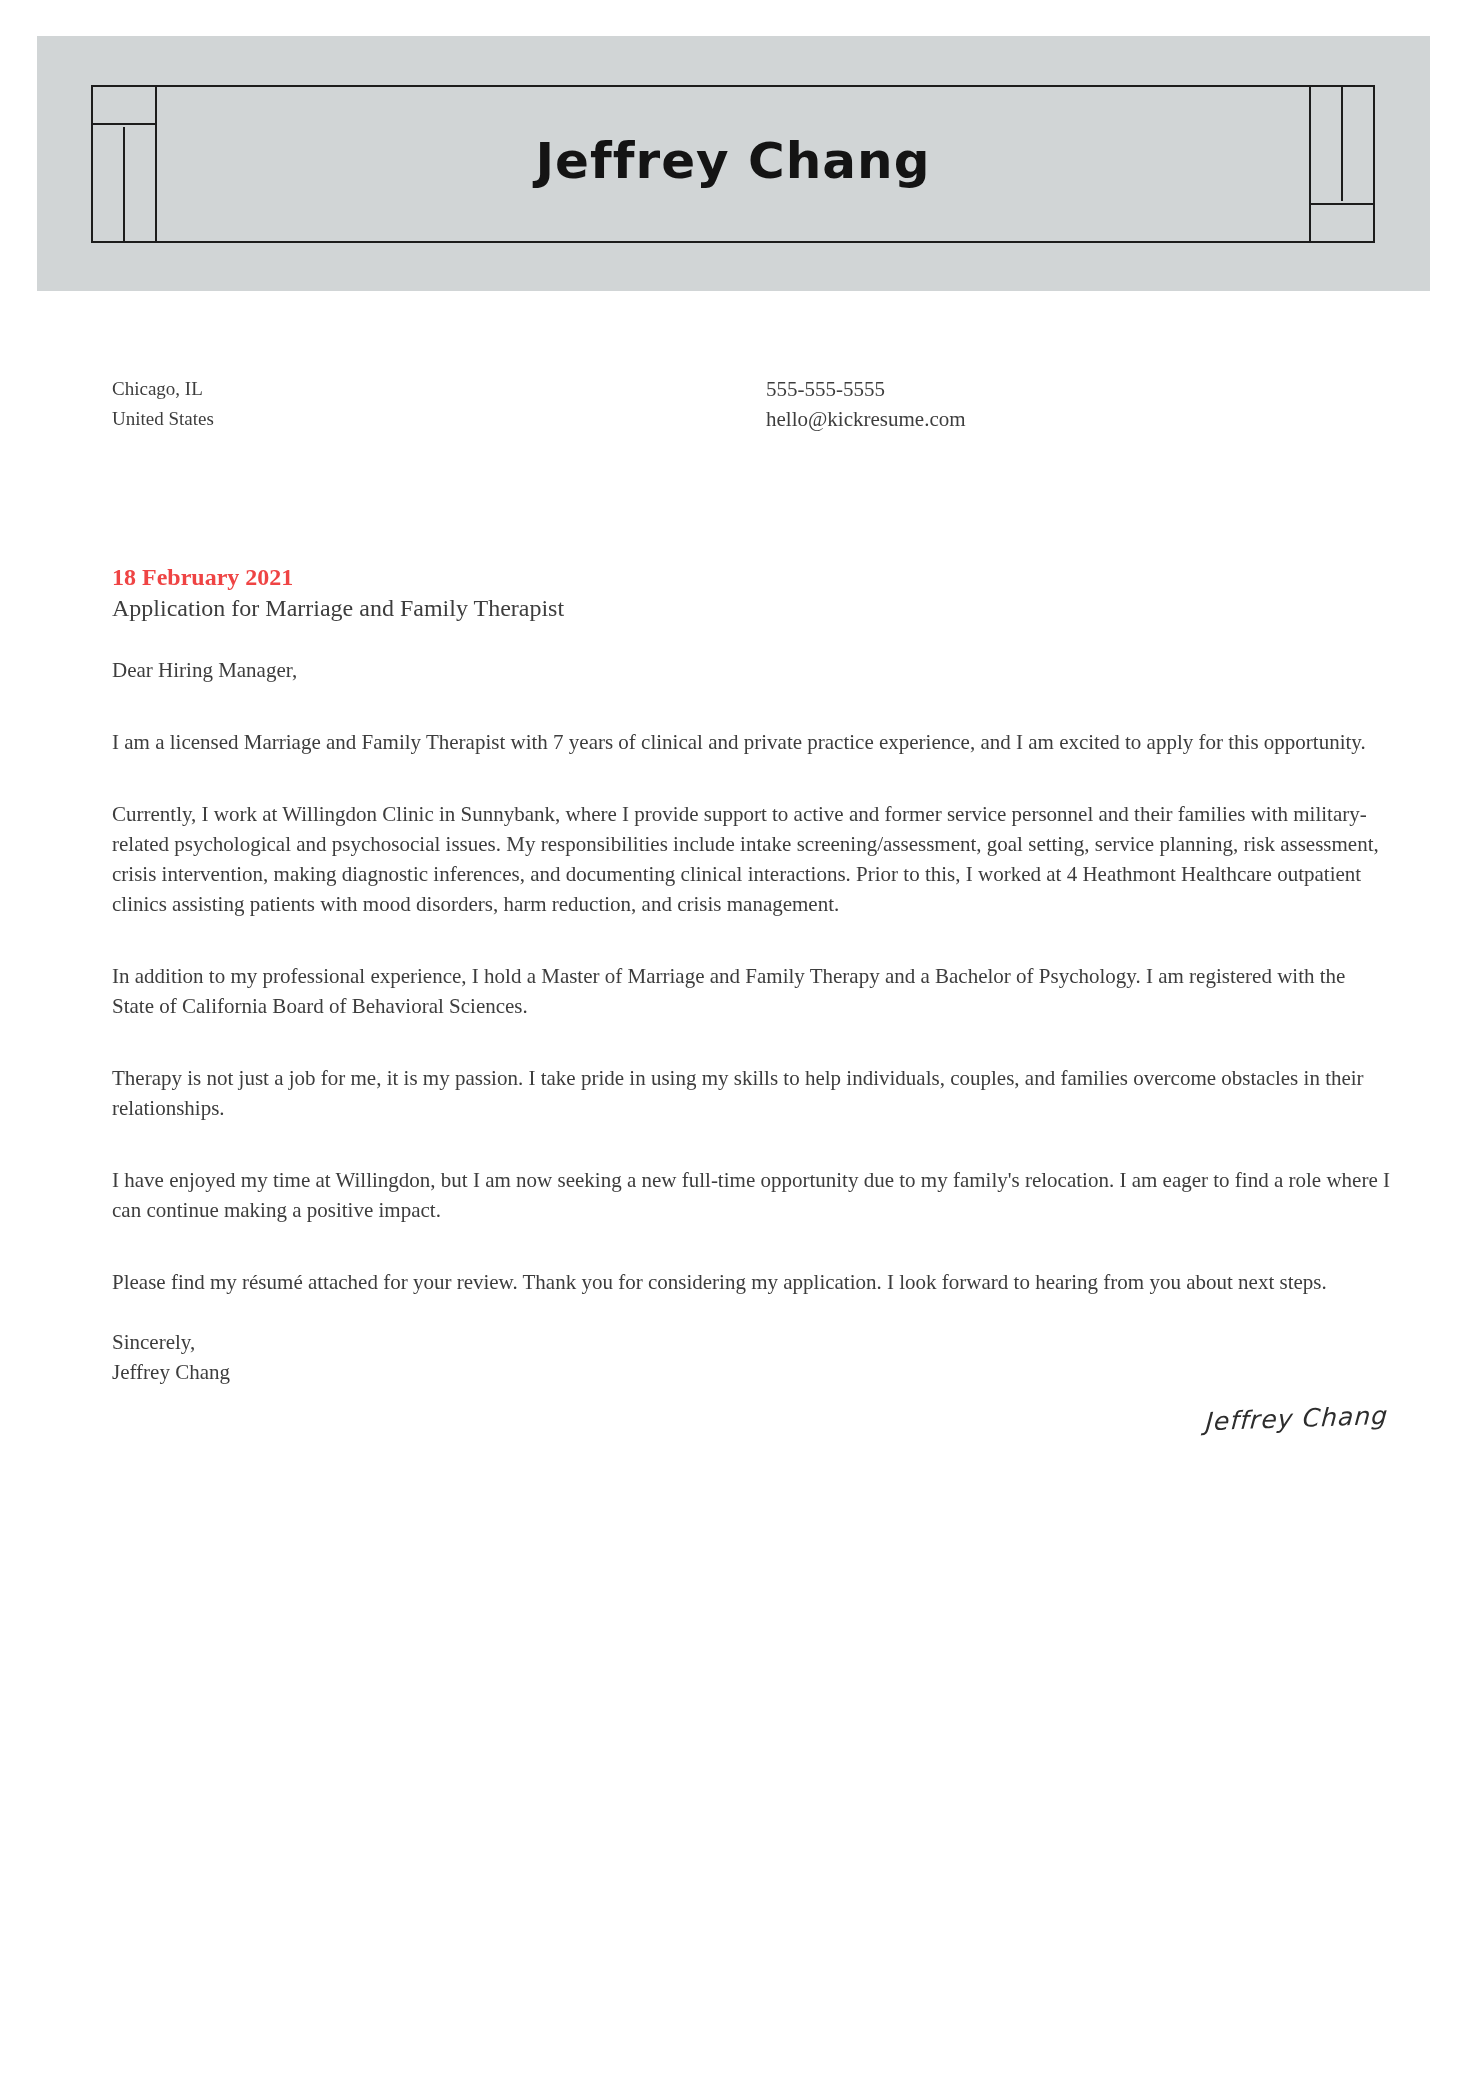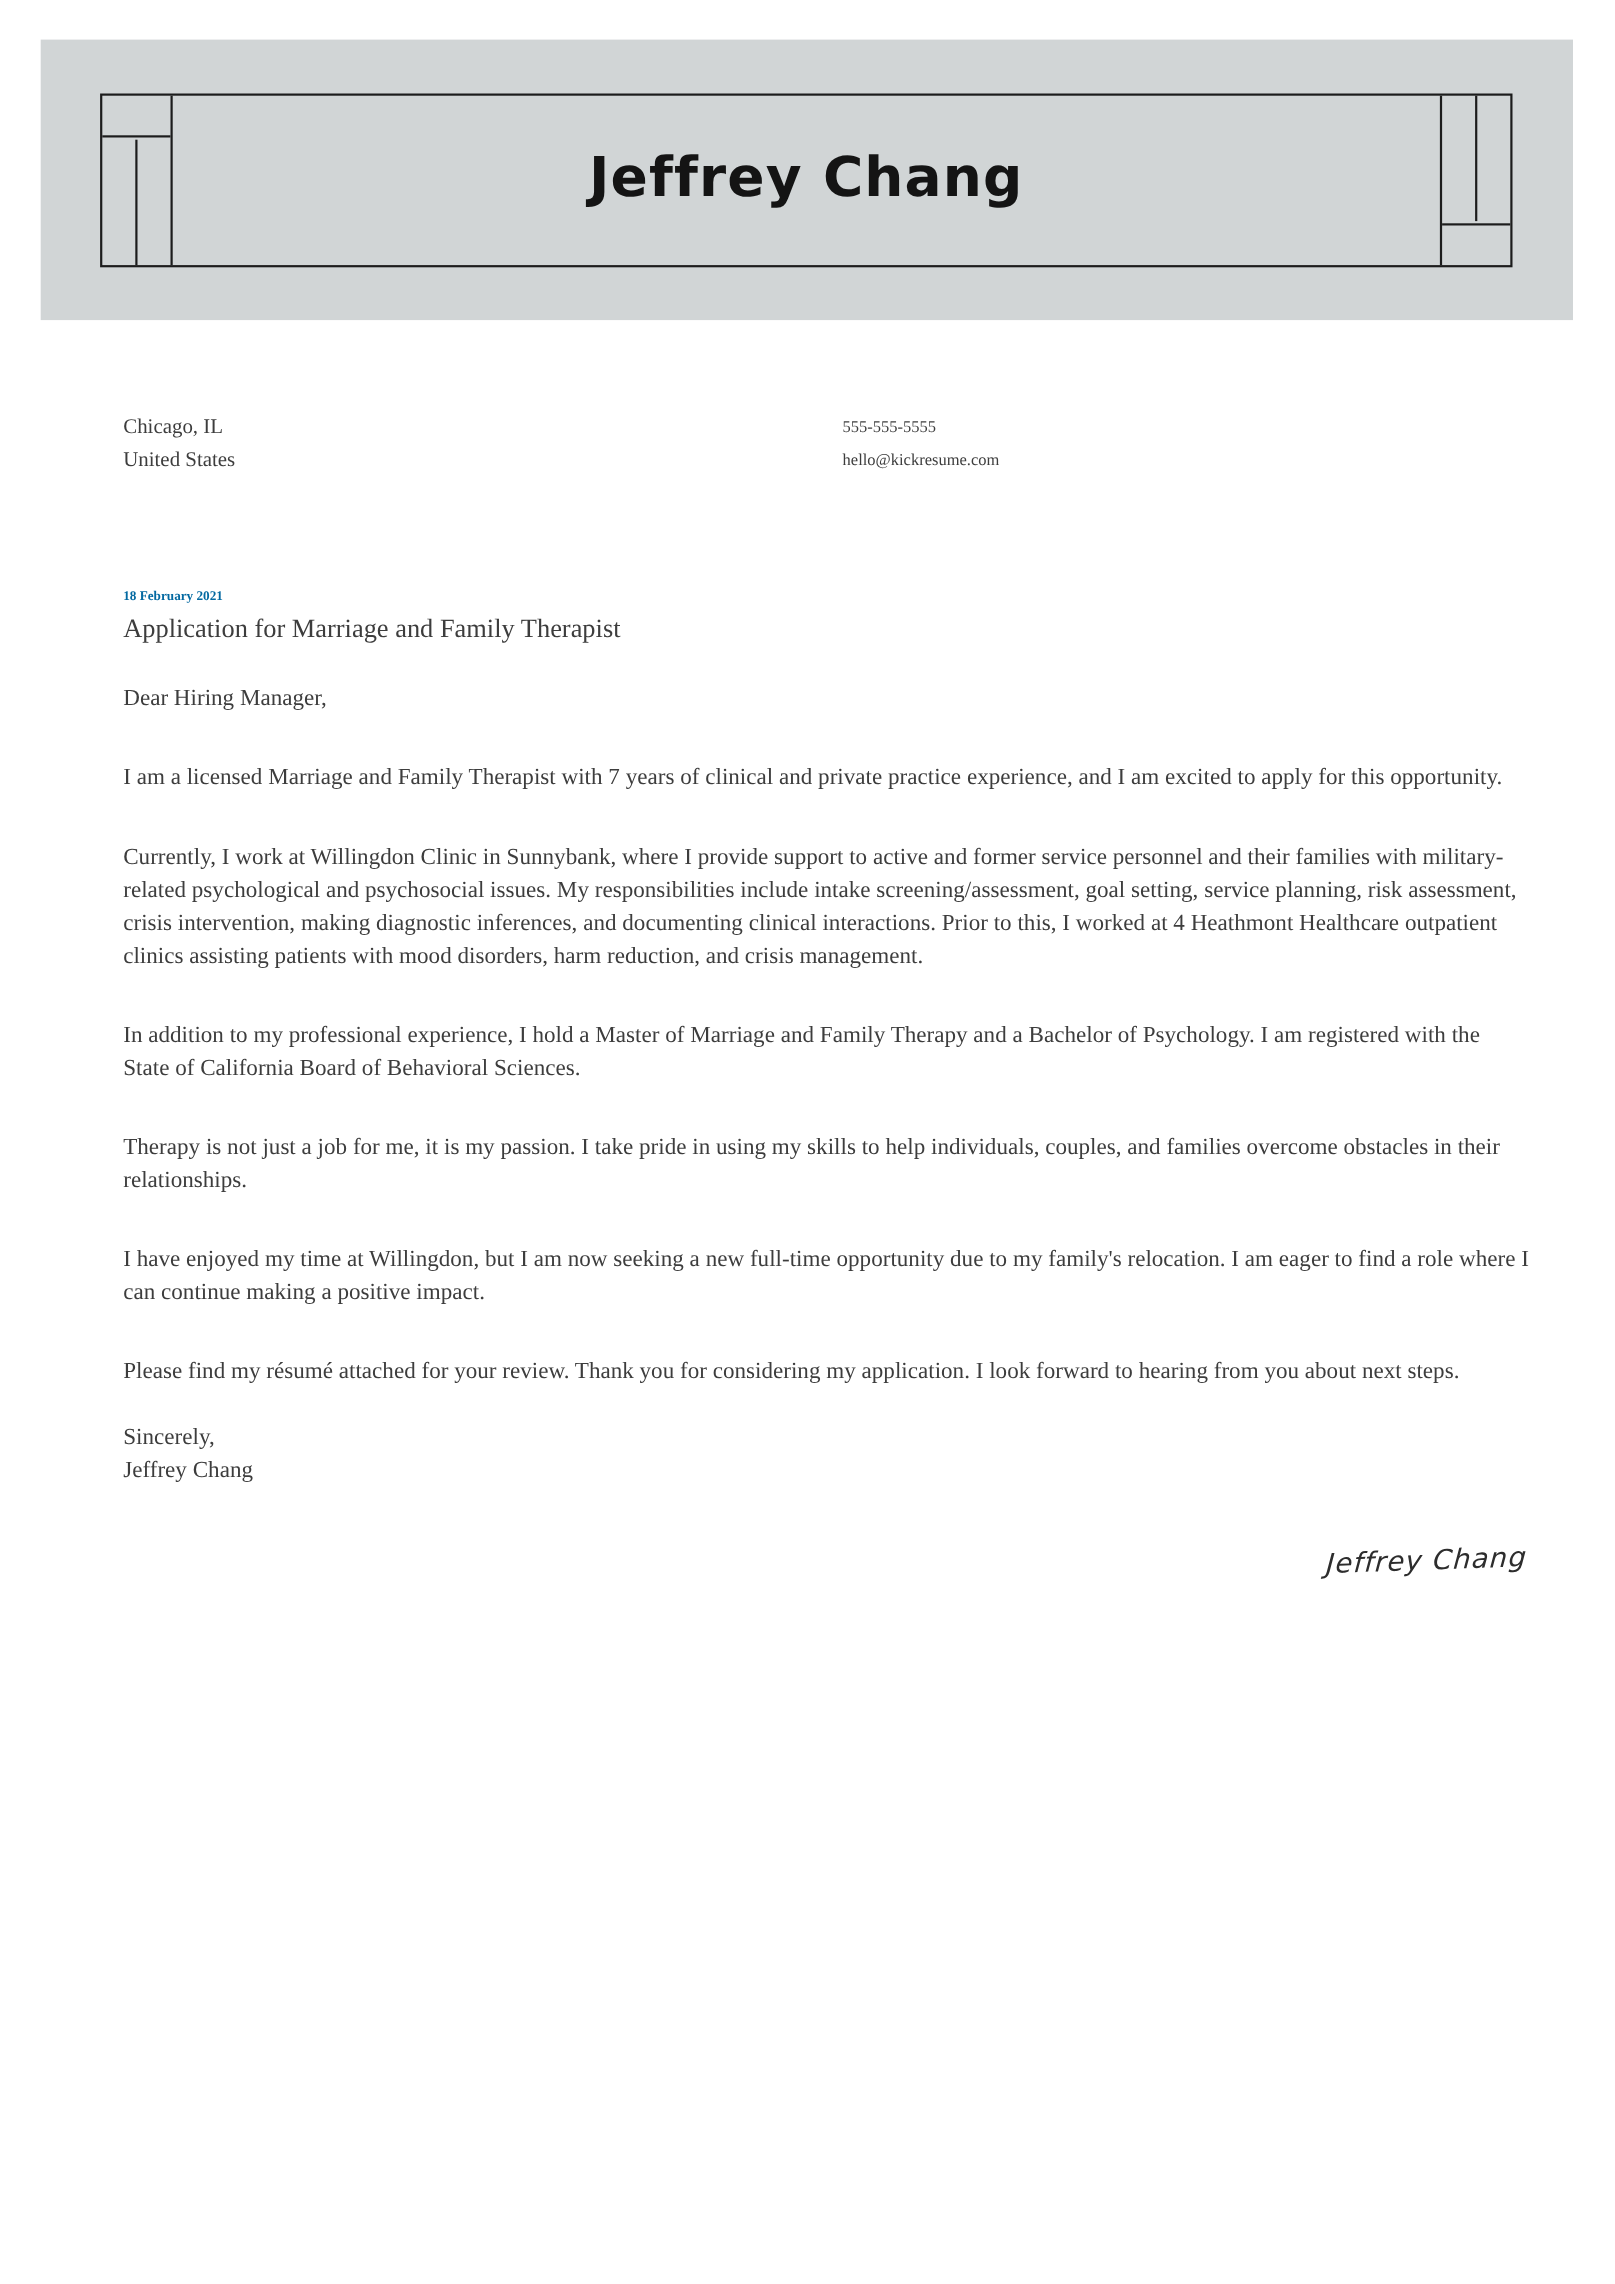--- a/index.html
+++ b/index.html
@@ -36,24 +36,24 @@
   .orn-right .split{position:absolute;right:30px;top:0;bottom:40px;width:2px;background:var(--line);}
   .title{
     position:absolute;left:70px;right:70px;top:0;bottom:6px;
     display:flex;align-items:center;justify-content:center;
     font-family:"DejaVu Sans", sans-serif;
     font-weight:bold;font-size:50px;letter-spacing:1px;
     color:var(--title);white-space:nowrap;
   }
   
   .contact-left{position:absolute;left:112px;top:374px;font-size:19px;line-height:30px;}
-  .contact-right{position:absolute;left:766px;top:374px;font-size:15px;line-height:30px;}
+  .contact-right{position:absolute;left:766px;top:374px;font-size:21px;line-height:30px;}
   
   .letter{position:absolute;left:112px;top:527px;width:1280px;font-size:21px;line-height:30px;}
-  .letter .date{font-size:12px;font-weight:600;line-height:28px;color:#0369a1;}
+  .letter .date{font-size:24px;font-weight:600;line-height:28px;color:#ef4444;margin-top:36px;}
   .letter .subject{font-size:24px;line-height:34px;}
   .letter .salutation{margin-top:30px;}
   .letter p.body-par{margin-top:42px;}
   .letter .closing-block{margin-top:30px;}
   
   .signature{
     position:absolute;right:80px;top:1404px;
     font-family:"DejaVu Sans", sans-serif;
     font-style:italic;font-weight:500;font-size:25px;
     color:#2d2d2d;

